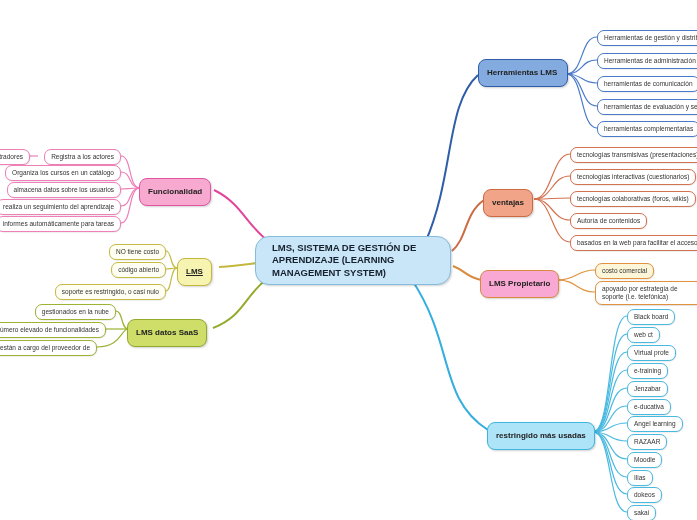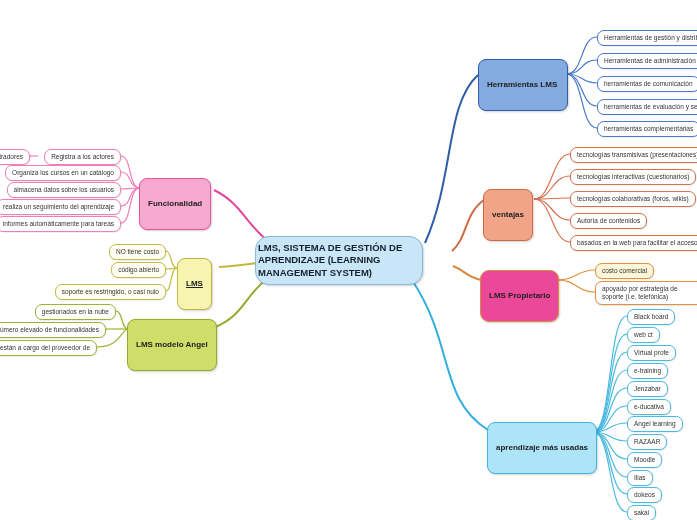--- a/index.html
+++ b/index.html
@@ -4,35 +4,35 @@
 <style>
   html,body{margin:0;padding:0;}
   body{
     width:697px;height:520px;position:relative;overflow:hidden;
     background:#ffffff;font-family:"Liberation Sans", sans-serif;
   }
   svg.wires{position:absolute;left:0;top:0;z-index:0;}
   .node{
     position:absolute;z-index:2;border:1.5px solid;border-radius:8px;
     font-weight:bold;font-size:8px;line-height:1.3;color:#222;
-    padding:20px 8px;white-space:nowrap;box-shadow:1px 1px 2px rgba(0,0,0,.18);
+    padding:8px 8px;white-space:nowrap;box-shadow:1px 1px 2px rgba(0,0,0,.18);
   }
   .center{
     background:#c8e6f7;border-color:#85bcdc;border-radius:14px;
     font-size:9.5px;line-height:1.3;width:162px;white-space:normal;
-    padding:5px 2px;color:#17202e;
+    padding:5px 16px;color:#17202e;
   }
   .child{
     position:absolute;z-index:2;background:#ffffff;border:1px solid;border-radius:7px;
     font-size:6.5px;line-height:1.25;color:#333;padding:3px 6px;white-space:nowrap;
     box-shadow:.5px .5px 1px rgba(0,0,0,.12);
   }
   .n-her{background:#84abe0;border-color:#2f5da8;width:72px;white-space:normal;}
   .n-ven{background:#f2a488;border-color:#cd6a42;text-align:right;}
-  .n-pro{background:#ec4899;border-color:#d98a3f;border-radius:9px;}
+  .n-pro{background:#f9a8d4;border-color:#d98a3f;}
   .n-pla{background:#aee4f8;border-color:#3eb6e0;}
   .n-fun{background:#f8a9d0;border-color:#e255a2;text-align:right;}
   .n-lms{background:#f7f3b0;border-color:#c3b83d;text-decoration:underline;}
   .n-saa{background:#cede69;border-color:#93ab2d;}
   .c-her{border-color:#4a7bc8;}
   .c-ven{border-color:#d4714e;}
   .c-pro{border-color:#e0923f;}
   .c-pla{border-color:#49b9e0;}
   .c-fun{border-color:#ee7fb7;}
   .c-lms{border-color:#c6bb45;background:#fffef2;}
@@ -111,24 +111,24 @@
     <path d="M128,329 C122,329 114,329 106,329"></path>
     <path d="M128,329 C121,329 121,347 97,347"></path>
   </g>
 </svg>
 
 <div class="node center" style="left:255px;top:236px;">LMS, SISTEMA DE GESTIÓN DE APRENDIZAJE (LEARNING MANAGEMENT SYSTEM)</div>
 
 <div class="node n-her" style="left:478px;top:59px;">Herramientas LMS</div>
 <div class="node n-ven" style="left:483px;top:189px;">ventajas</div>
 <div class="node n-pro" style="left:480px;top:270px;">LMS Propietario</div>
-<div class="node n-pla" style="left:487px;top:422px;">aprendizaje más usadas</div>
+<div class="node n-pla" style="left:487px;top:422px;">restringido más usadas</div>
 <div class="node n-fun" style="left:139px;top:178px;">Funcionalidad</div>
 <div class="node n-lms" style="left:177px;top:258px;">LMS</div>
-<div class="node n-saa" style="left:127px;top:319px;">LMS modelo Angel</div>
+<div class="node n-saa" style="left:127px;top:319px;">LMS datos SaaS</div>
 
 <div class="child c-her" style="left:597px;top:30px;">Herramientas de gestión y distribución</div>
 <div class="child c-her" style="left:597px;top:53px;">Herramientas de administración de usuarios</div>
 <div class="child c-her" style="left:597px;top:76px;">herramientas de comunicación</div>
 <div class="child c-her" style="left:597px;top:99px;">herramientas de evaluación y seguimiento</div>
 <div class="child c-her" style="left:597px;top:121px;">herramientas complementarias</div>
 
 <div class="child c-ven" style="left:570px;top:147px;">tecnologías transmisivas (presentaciones)</div>
 <div class="child c-ven" style="left:570px;top:169px;">tecnologías interactivas (cuestionarios)</div>
 <div class="child c-ven" style="left:570px;top:191px;">tecnologías colaborativas (foros, wikis)</div>

